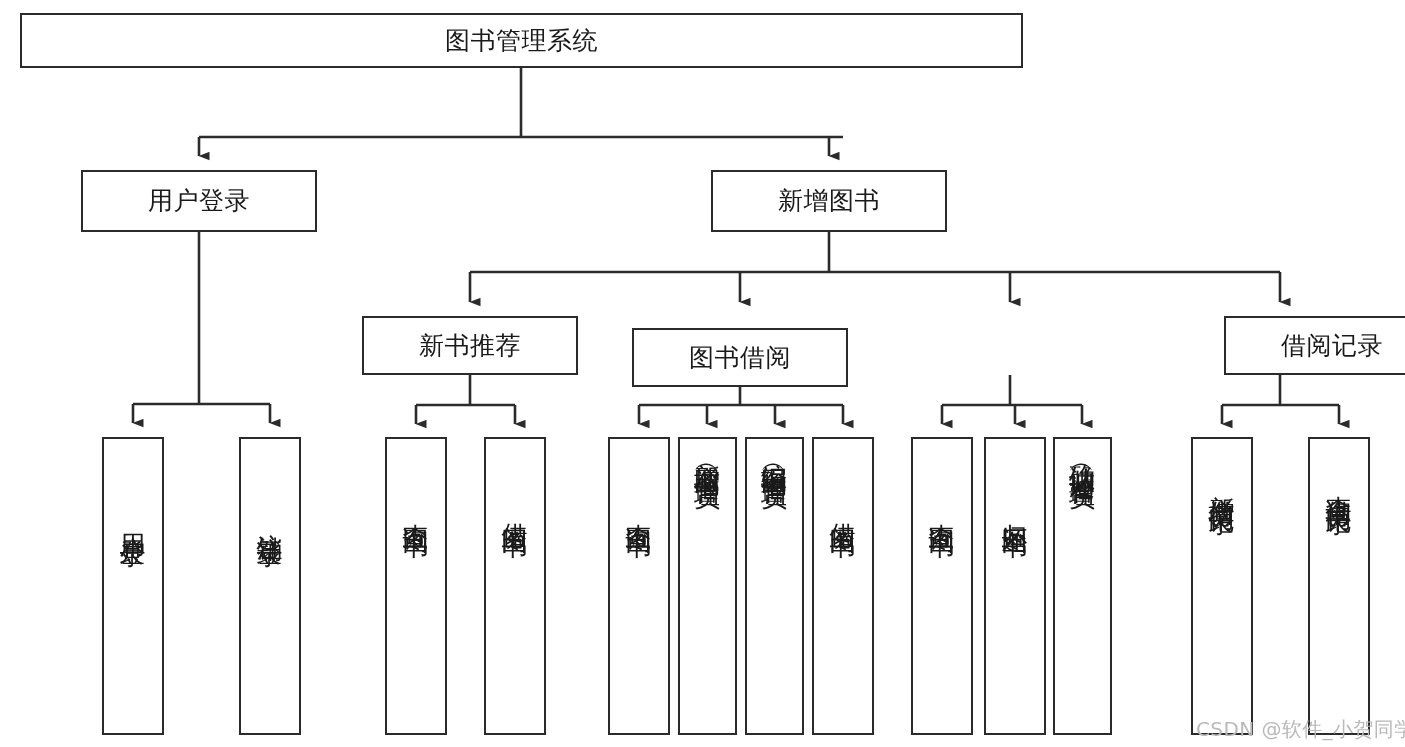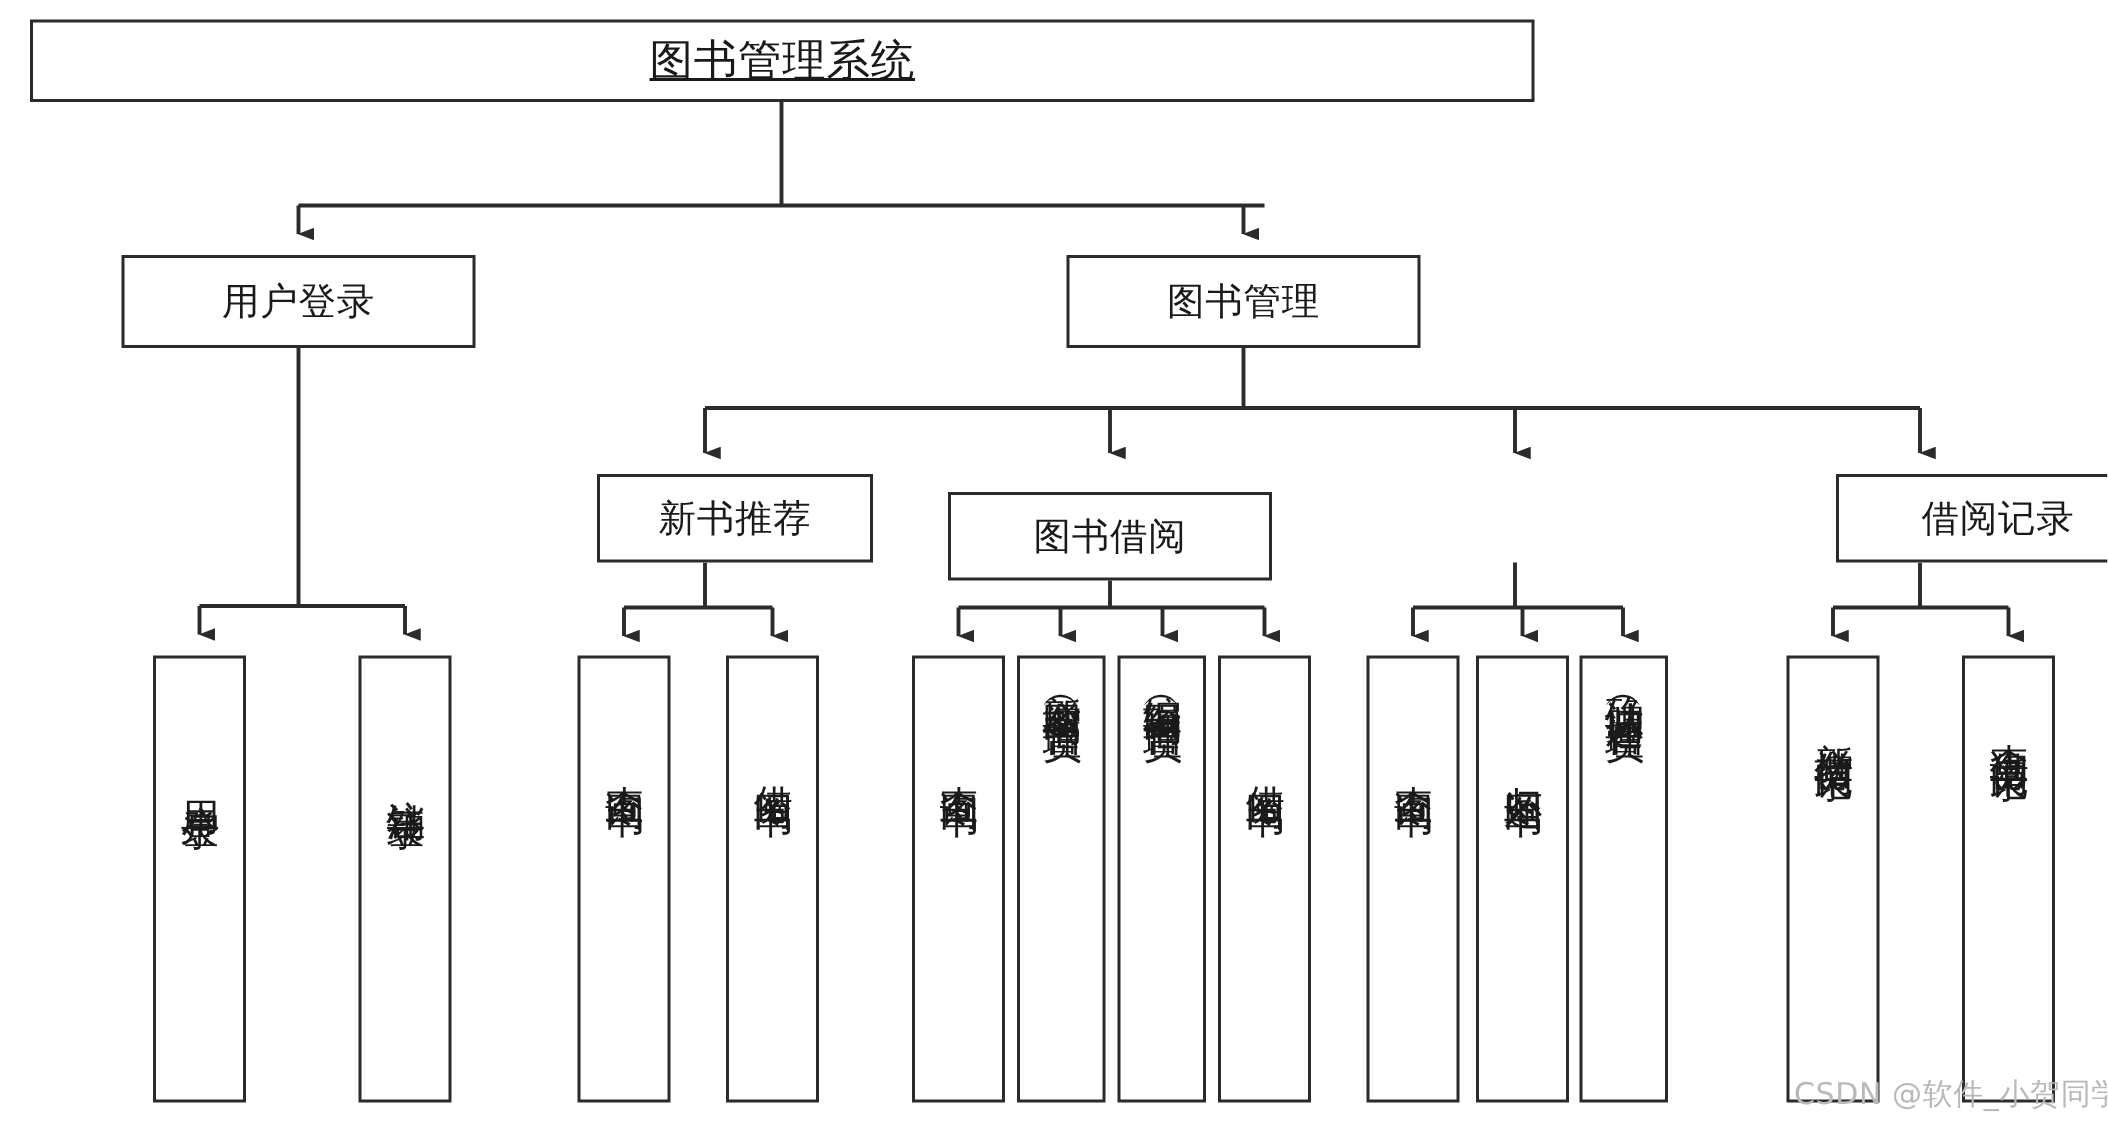--- a/index.html
+++ b/index.html
@@ -43,22 +43,21 @@
     color: #1a1a1a;
     font-weight: 400;
   }
   
   .node.horiz .node-label {
     writing-mode: horizontal-tb;
     font-size: 25px;
     letter-spacing: 0.5px;
   }
   .node.root .node-label {
-    font-size: 29px;
-    text-decoration: underline;
+    font-size: 25px;
   }
   
   .node.vert {
     align-items: flex-start;
     justify-content: center;
     padding-top: 6px;
   }
   .node.vert .node-label {
     writing-mode: vertical-rl;
     text-orientation: upright;
@@ -135,24 +134,24 @@
   </svg>
 
   <div class="node horiz root" style="left:20px; top:13px; width:1003px; height:55px;">
     <span class="node-label">图书管理系统</span>
   </div>
 
   <div class="node horiz" style="left:81px; top:170px; width:236px; height:62px;">
     <span class="node-label">用户登录</span>
   </div>
   <div class="node horiz" style="left:711px; top:170px; width:236px; height:62px;">
-    <span class="node-label">图书管理</span>
-  </div>
-
-  <div class="node horiz" style="left:362px; top:316px; width:184px; height:59px;margin-left:36px;">
+    <span class="node-label">新增图书</span>
+  </div>
+
+  <div class="node horiz" style="left:362px; top:316px; width:216px; height:59px;">
     <span class="node-label">新书推荐</span>
   </div>
   <div class="node horiz" style="left:632px; top:316px; width:216px; height:59px;margin-top:12px;">
     <span class="node-label">图书借阅</span>
   </div>
   <div class="node horiz" style="left:1224px; top:316px; width:216px; height:59px;">
     <span class="node-label">借阅记录</span>
   </div>
 
   <div class="node vert" style="left:102px; top:437px; width:62px; height:298px; padding-top:74px;">

